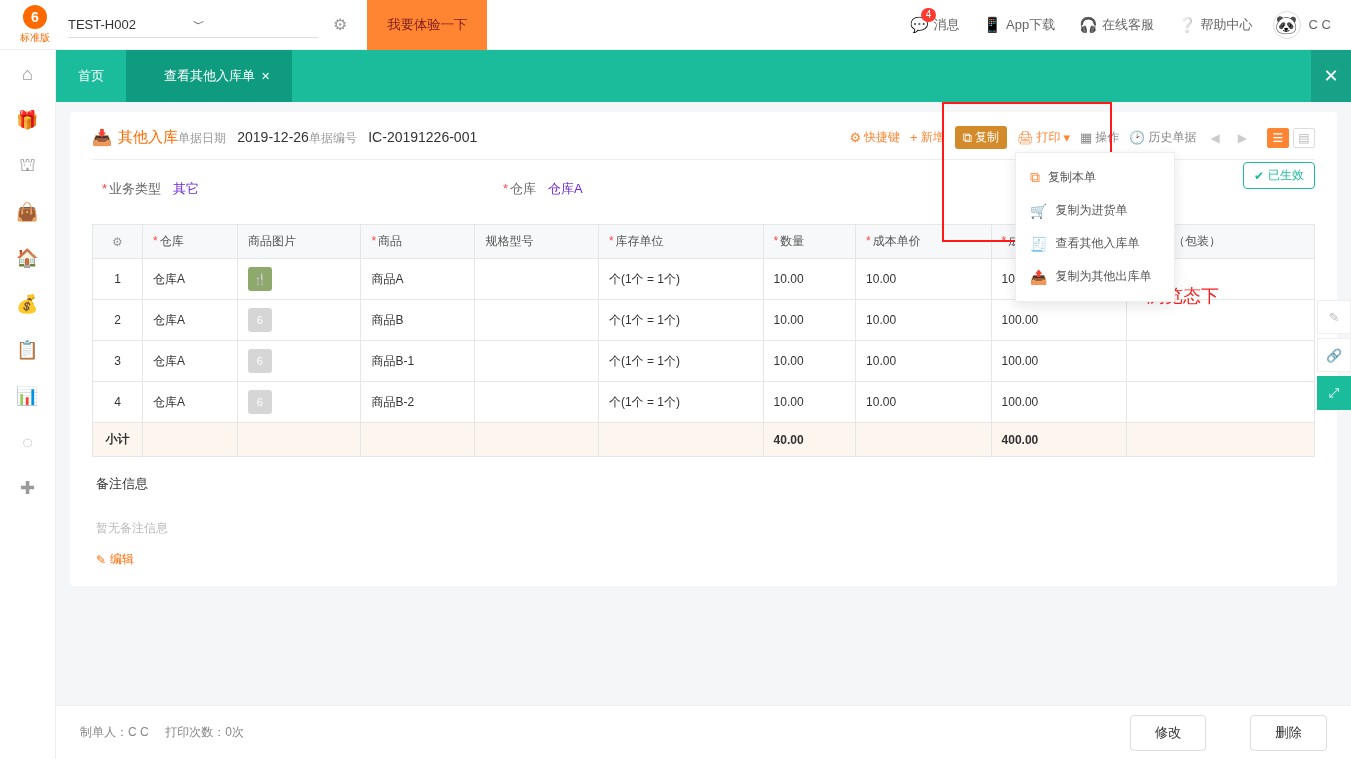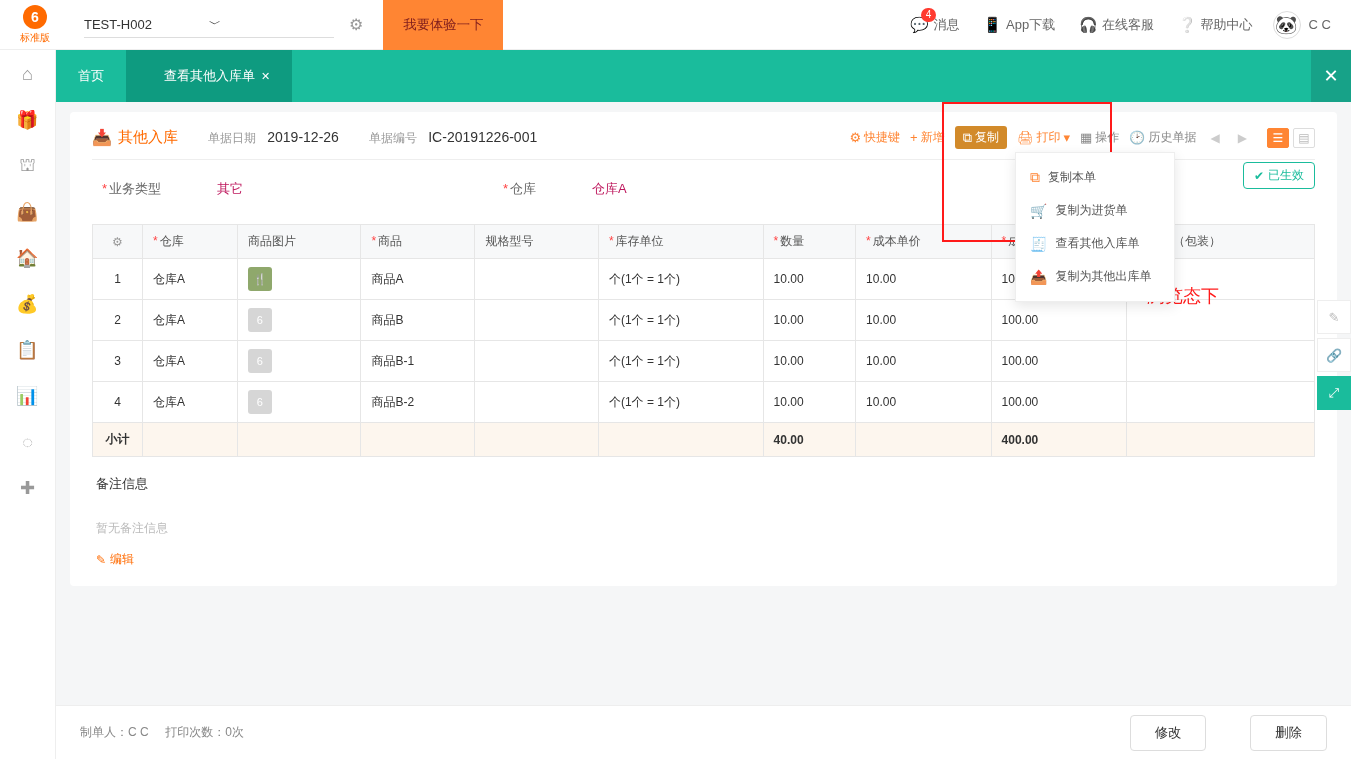--- a/index.html
+++ b/index.html
@@ -3,21 +3,21 @@
 <meta charset="utf-8">
 <style>
 * { box-sizing: border-box; margin: 0; padding: 0; }
 body { font-family: "Microsoft YaHei", Arial, sans-serif; font-size: 13px; color: #333; background: #fff; overflow: hidden; }
 
 
 .top-header { height: 50px; display: flex; align-items: center; border-bottom: 1px solid #eee; padding: 0 20px 0 10px; }
 .logo { width: 50px; display: flex; flex-direction: column; align-items: center; }
 .logo-icon { width: 24px; height: 24px; background: #ff6a00; border-radius: 50%; display: flex; align-items: center; justify-content: center; color: #fff; font-weight: bold; font-size: 14px; }
 .logo-text { font-size: 10px; color: #ff6a00; margin-top: 2px; }
-.company-select { flex: 0 0 250px; display: flex; align-items: center; border-bottom: 1px solid #ddd; margin-left: 24px; padding: 4px 0; }
+.company-select { flex: 0 0 250px; display: flex; align-items: center; border-bottom: 1px solid #ddd; margin-left: 8px; padding: 4px 0; }
 .company-select span { flex: 1; color: #333; }
 .chevron { color: #ff6a00; font-size: 12px; }
 .gear-top { margin-left: 15px; color: #999; font-size: 16px; }
 .trial-btn { background: #ff8533; color: #7f1d1d; border: none; padding: 23px 20px; border-radius: 0; margin-left: 20px; cursor: pointer; }
 .top-spacer { flex: 1; }
 .top-link { display: flex; align-items: center; gap: 4px; color: #666; margin-left: 24px; cursor: pointer; position: relative; }
 .top-link .ico { font-size: 15px; color: #888; }
 .badge { position: absolute; top: -8px; left: 10px; background: #ff3b30; color: #fff; border-radius: 8px; font-size: 10px; padding: 0 5px; line-height: 14px; }
 .avatar { width: 28px; height: 28px; border-radius: 50%; background: #fff; border: 1px solid #ddd; margin-left: 20px; display:flex; align-items:center; justify-content:center; font-size:18px;}
 
@@ -34,21 +34,21 @@
 .tab .close { margin-left: 6px; font-size: 11px; }
 .tabbar-spacer { flex: 1; }
 .tabbar-close { width: 40px; display: flex; align-items: center; justify-content: center; background: #17a288; color: #fff; cursor: pointer; font-size: 18px; }
 
 
 .content { flex: 1; background: #f5f6f7; padding: 10px 14px; overflow: auto; }
 .card { background: #fff; border-radius: 4px; padding: 14px 22px 0 22px; position: relative; }
 .card-head { display: flex; align-items: center; border-bottom: 1px solid #eee; padding-bottom: 10px; }
 .card-title { display: flex; align-items: center; gap: 6px; color: #ff6a00; font-size: 15px; }
 .card-title .ico { font-size: 16px; }
-.meta { margin-left: 30px; color: #999; font-size: 12px; }
+.meta { color: #999; font-size: 12px; }
 .meta .val { color: #333; font-size: 14px; margin-left: 8px; }
 .head-spacer { flex: 1; }
 .head-actions { display: flex; align-items: center; gap: 10px; color: #ff6a00; font-size: 12px; position: relative; }
 .ha { display: flex; align-items: center; gap: 3px; cursor: pointer; color: #ff8533; }
 .ha.active { background: #d28a2a; color: #fff; padding: 3px 8px; border-radius: 3px; }
 .ha.grey { color: #888; }
 .ha .ico { font-size: 13px; }
 .nav-arrow { color: #ccc; padding: 0 4px; }
 .view-toggle { display: flex; gap: 4px; margin-left: 6px; }
 .vt { width: 22px; height: 20px; border: 1px solid #ddd; display: flex; align-items: center; justify-content: center; color: #bbb; border-radius: 2px; cursor: pointer; }
@@ -65,21 +65,21 @@
 .anno-text { position: absolute; color: #ff1a1a; font-size: 18px; line-height: 1.6; pointer-events: none; }
 
 
 .status-badge { position: absolute; right: 22px; top: 50px; border: 1px solid #1abc9c; color: #1abc9c; border-radius: 4px; padding: 4px 10px; font-size: 12px; display: flex; align-items: center; gap: 4px; }
 
 
 .info-row { display: flex; padding: 20px 10px; align-items: center; }
 .info-col { flex: 1; display: flex; align-items: center; gap: 12px; font-size: 13px; }
 .req { color: #f44; margin-right: 2px; }
 .info-label { color: #666; }
-.info-val { color: #be185d; margin-left: 44px; }
+.info-val { color: #6d28d9; }
 
 
 .tbl { width: 100%; border-collapse: collapse; margin-top: 6px; }
 .tbl th, .tbl td { border: 1px solid #e6e6e6; text-align: left; padding: 8px 10px; font-size: 12px; }
 .tbl th { background: #f7f8f9; font-weight: normal; color: #555; }
 .tbl th .req { margin-right: 2px; }
 .tbl td.num, .tbl th.num { text-align: center; width:50px;}
 .tbl .subtotal td { background: #fdf6ee; font-weight: bold; }
 .tbl .gear-col { width: 46px; text-align: center; color: #999; }
 .prod-img { width: 24px; height: 24px; background: #8fa86c; border-radius: 3px; display:inline-flex; align-items:center; justify-content:center; color:#fff; font-size:11px; }

